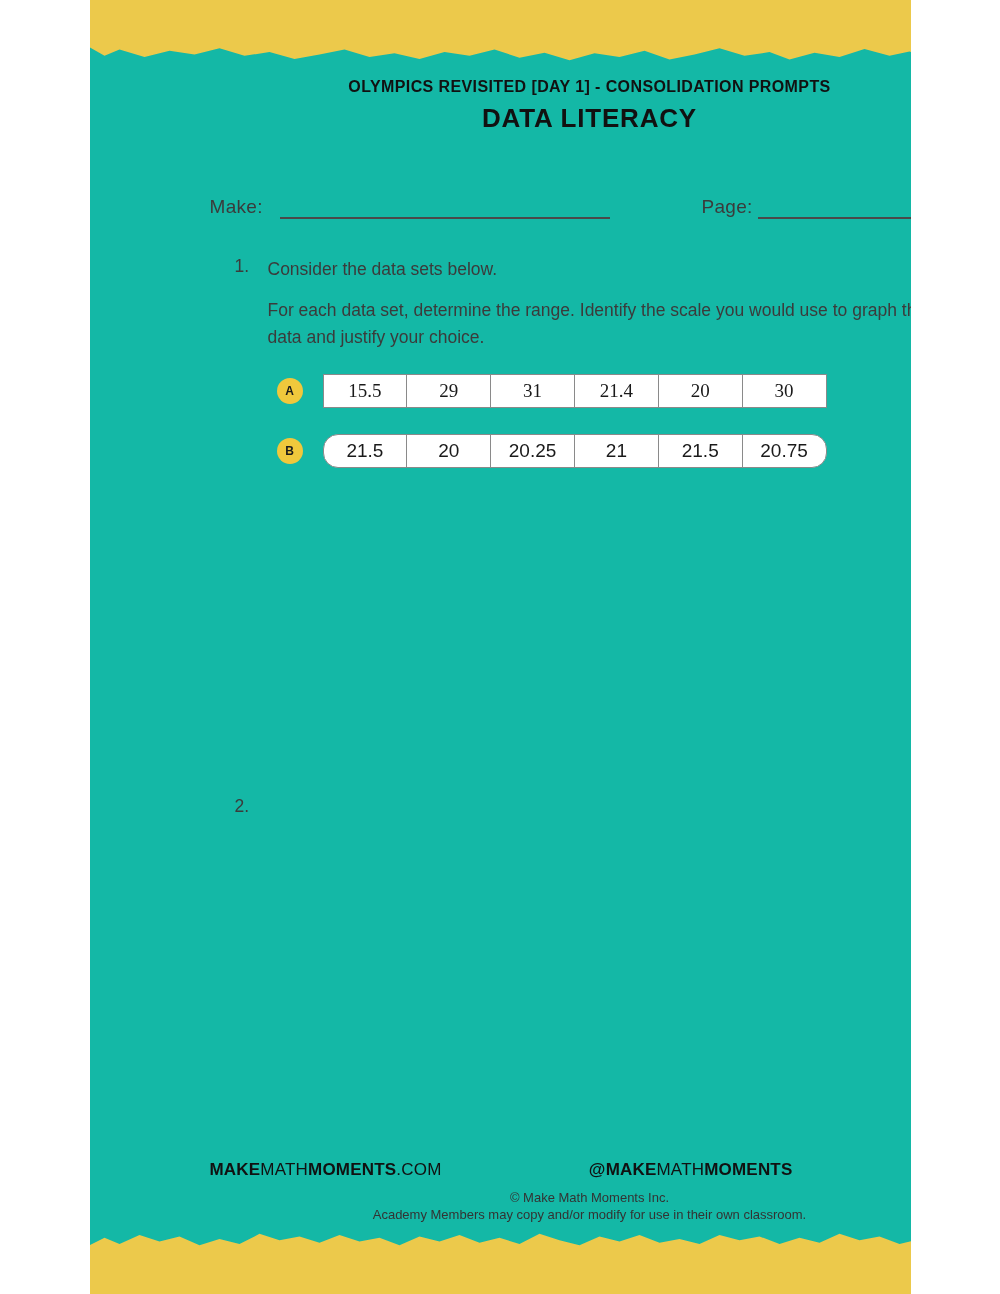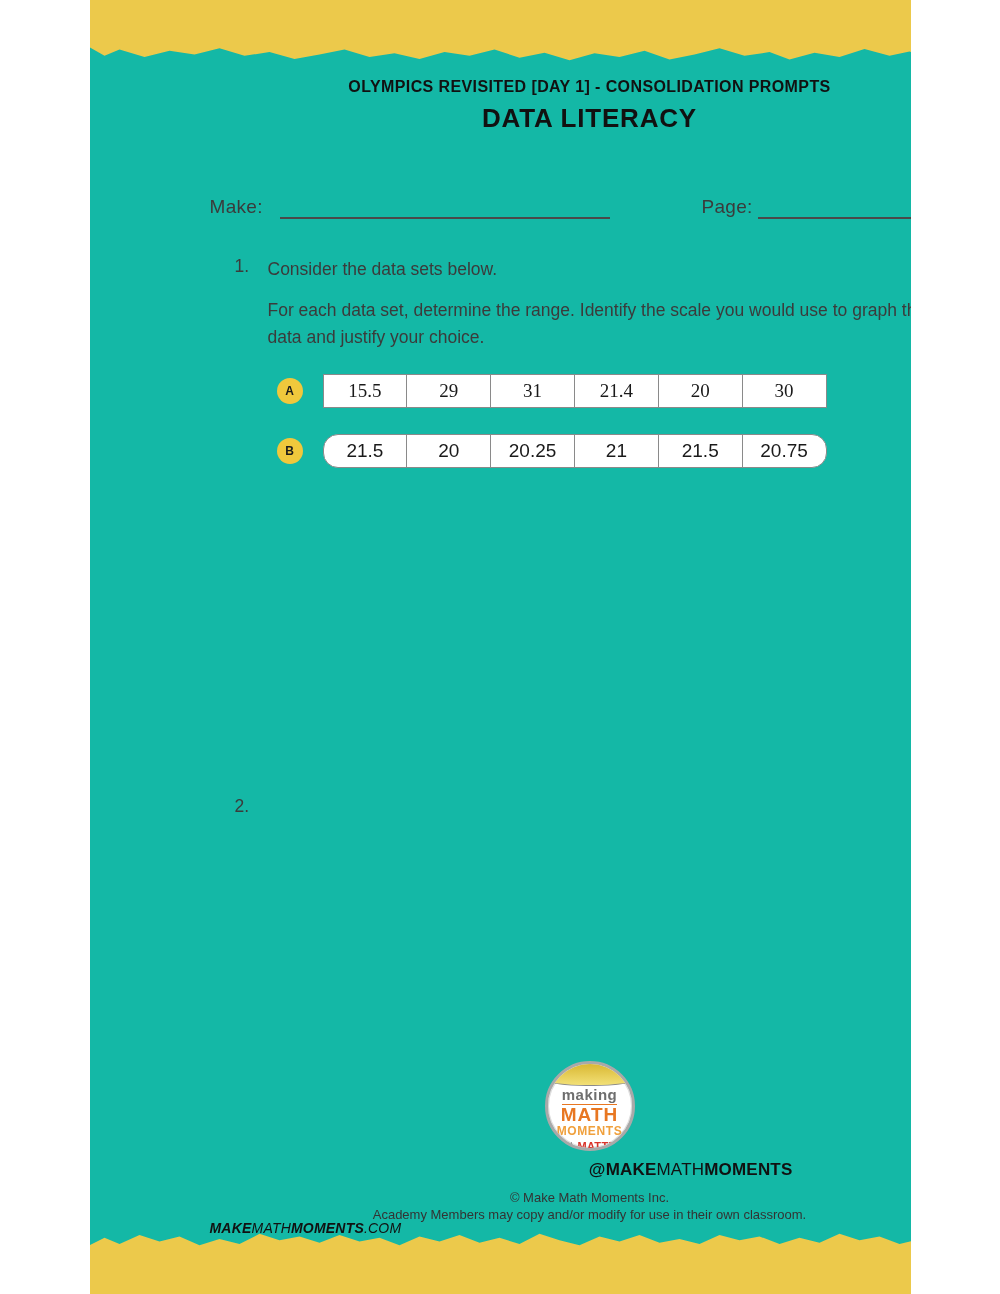--- a/index.html
+++ b/index.html
@@ -191,25 +191,24 @@
   .logo-matter {
     font-size: 11px;
     font-weight: 800;
     color: #d9342b;
     letter-spacing: 0.3px;
   }
 
   
   .footer-left {
     position: absolute;
-    top: 1220px; left: 120px;
-    font-size: 14px;
+    top: 1160px; left: 120px;
+    font-size: 17px;
     color: #111;
     letter-spacing: 0.2px;
-    font-style: italic;
   }
   .footer-page {
     position: absolute;
     top: 1159px; left: 0; width: 1000px;
     text-align: center;
     font-size: 18px;
     color: #2b2b2b;
   }
   .footer-right {
     position: absolute;
@@ -271,30 +270,20 @@
     <div class="data-cell">21.5</div>
     <div class="data-cell">20</div>
     <div class="data-cell">20.25</div>
     <div class="data-cell">21</div>
     <div class="data-cell">21.5</div>
     <div class="data-cell">20.75</div>
   </div>
 
   <div class="q-number q2-number">2.</div>
 
-  <div class="logo">
-    <div class="logo-band"></div>
-    <div class="logo-text">
-      <div><span class="logo-making">making</span></div>
-      <div class="logo-math">MATH</div>
-      <div class="logo-moments">MOMENTS</div>
-      <div><span class="logo-that">that</span> <span class="logo-matter">MATTER</span></div>
-
-    </div>
-  </div>
 
   <div class="footer-left">
     <span class="seg-bold">MAKE</span><span class="seg-reg">MATH</span><span class="seg-bold">MOMENTS</span><span class="seg-reg">.COM</span>
   </div>
   <div class="footer-right">
     <span class="seg-bold">@MAKE</span><span class="seg-reg">MATH</span><span class="seg-bold">MOMENTS</span>
   </div>
   <div class="footer-copyright">© Make Math Moments Inc.</div>
   <div class="footer-license">Academy Members may copy and/or modify for use in their own classroom.</div>
 

